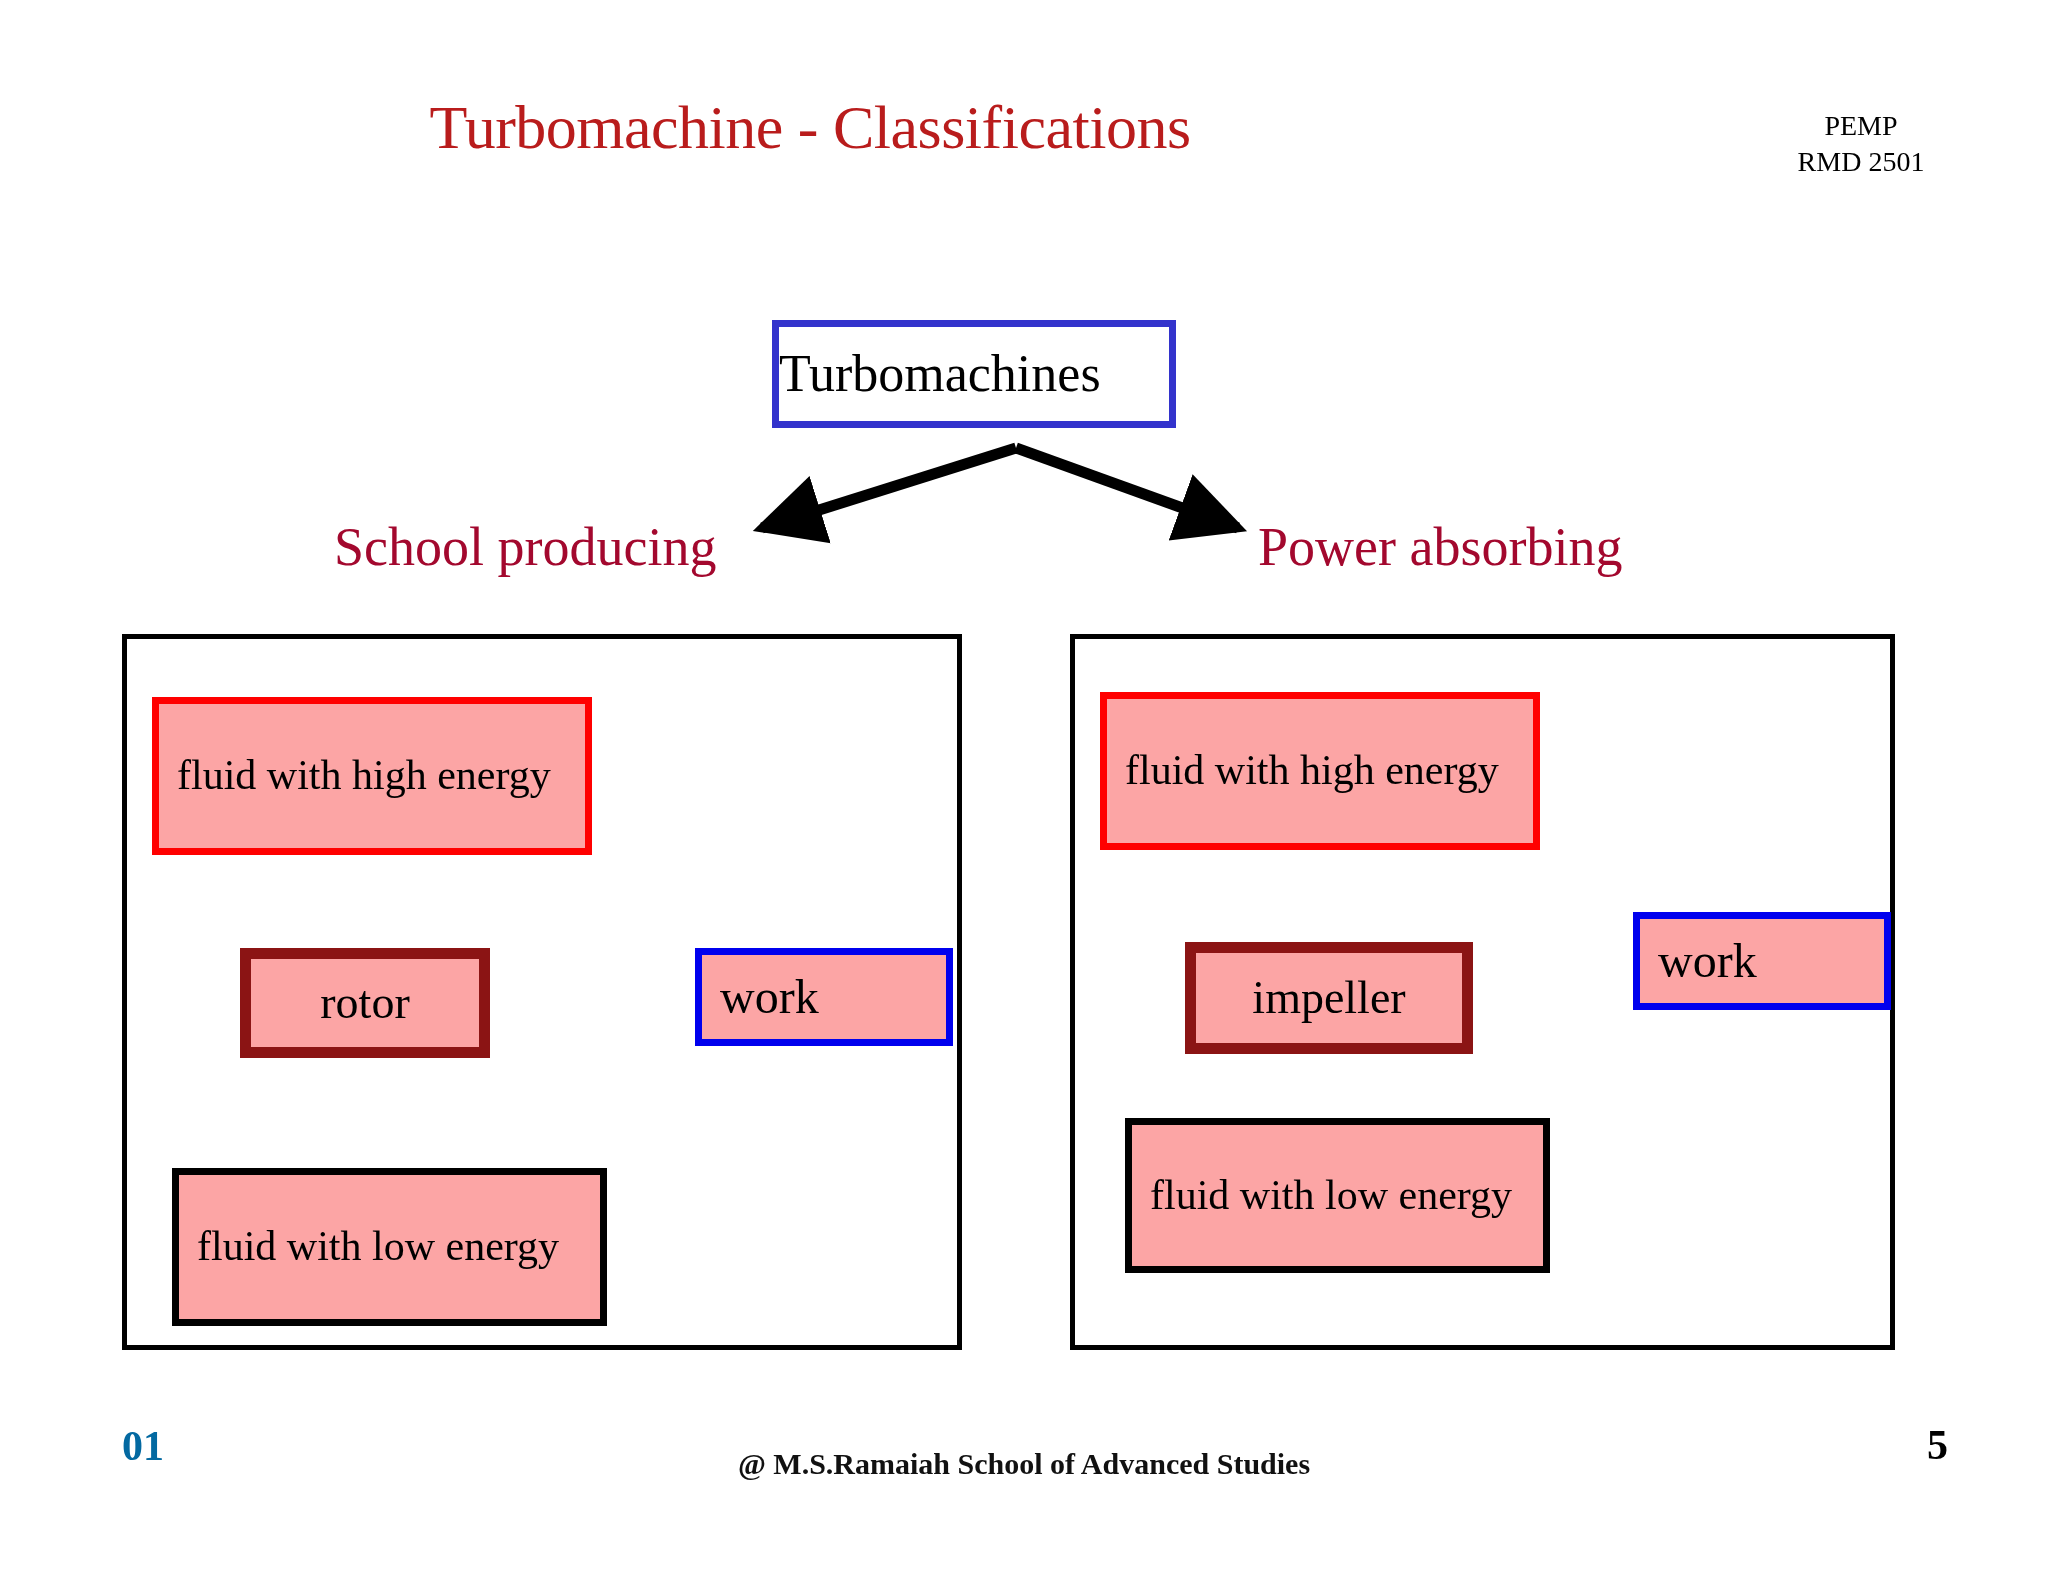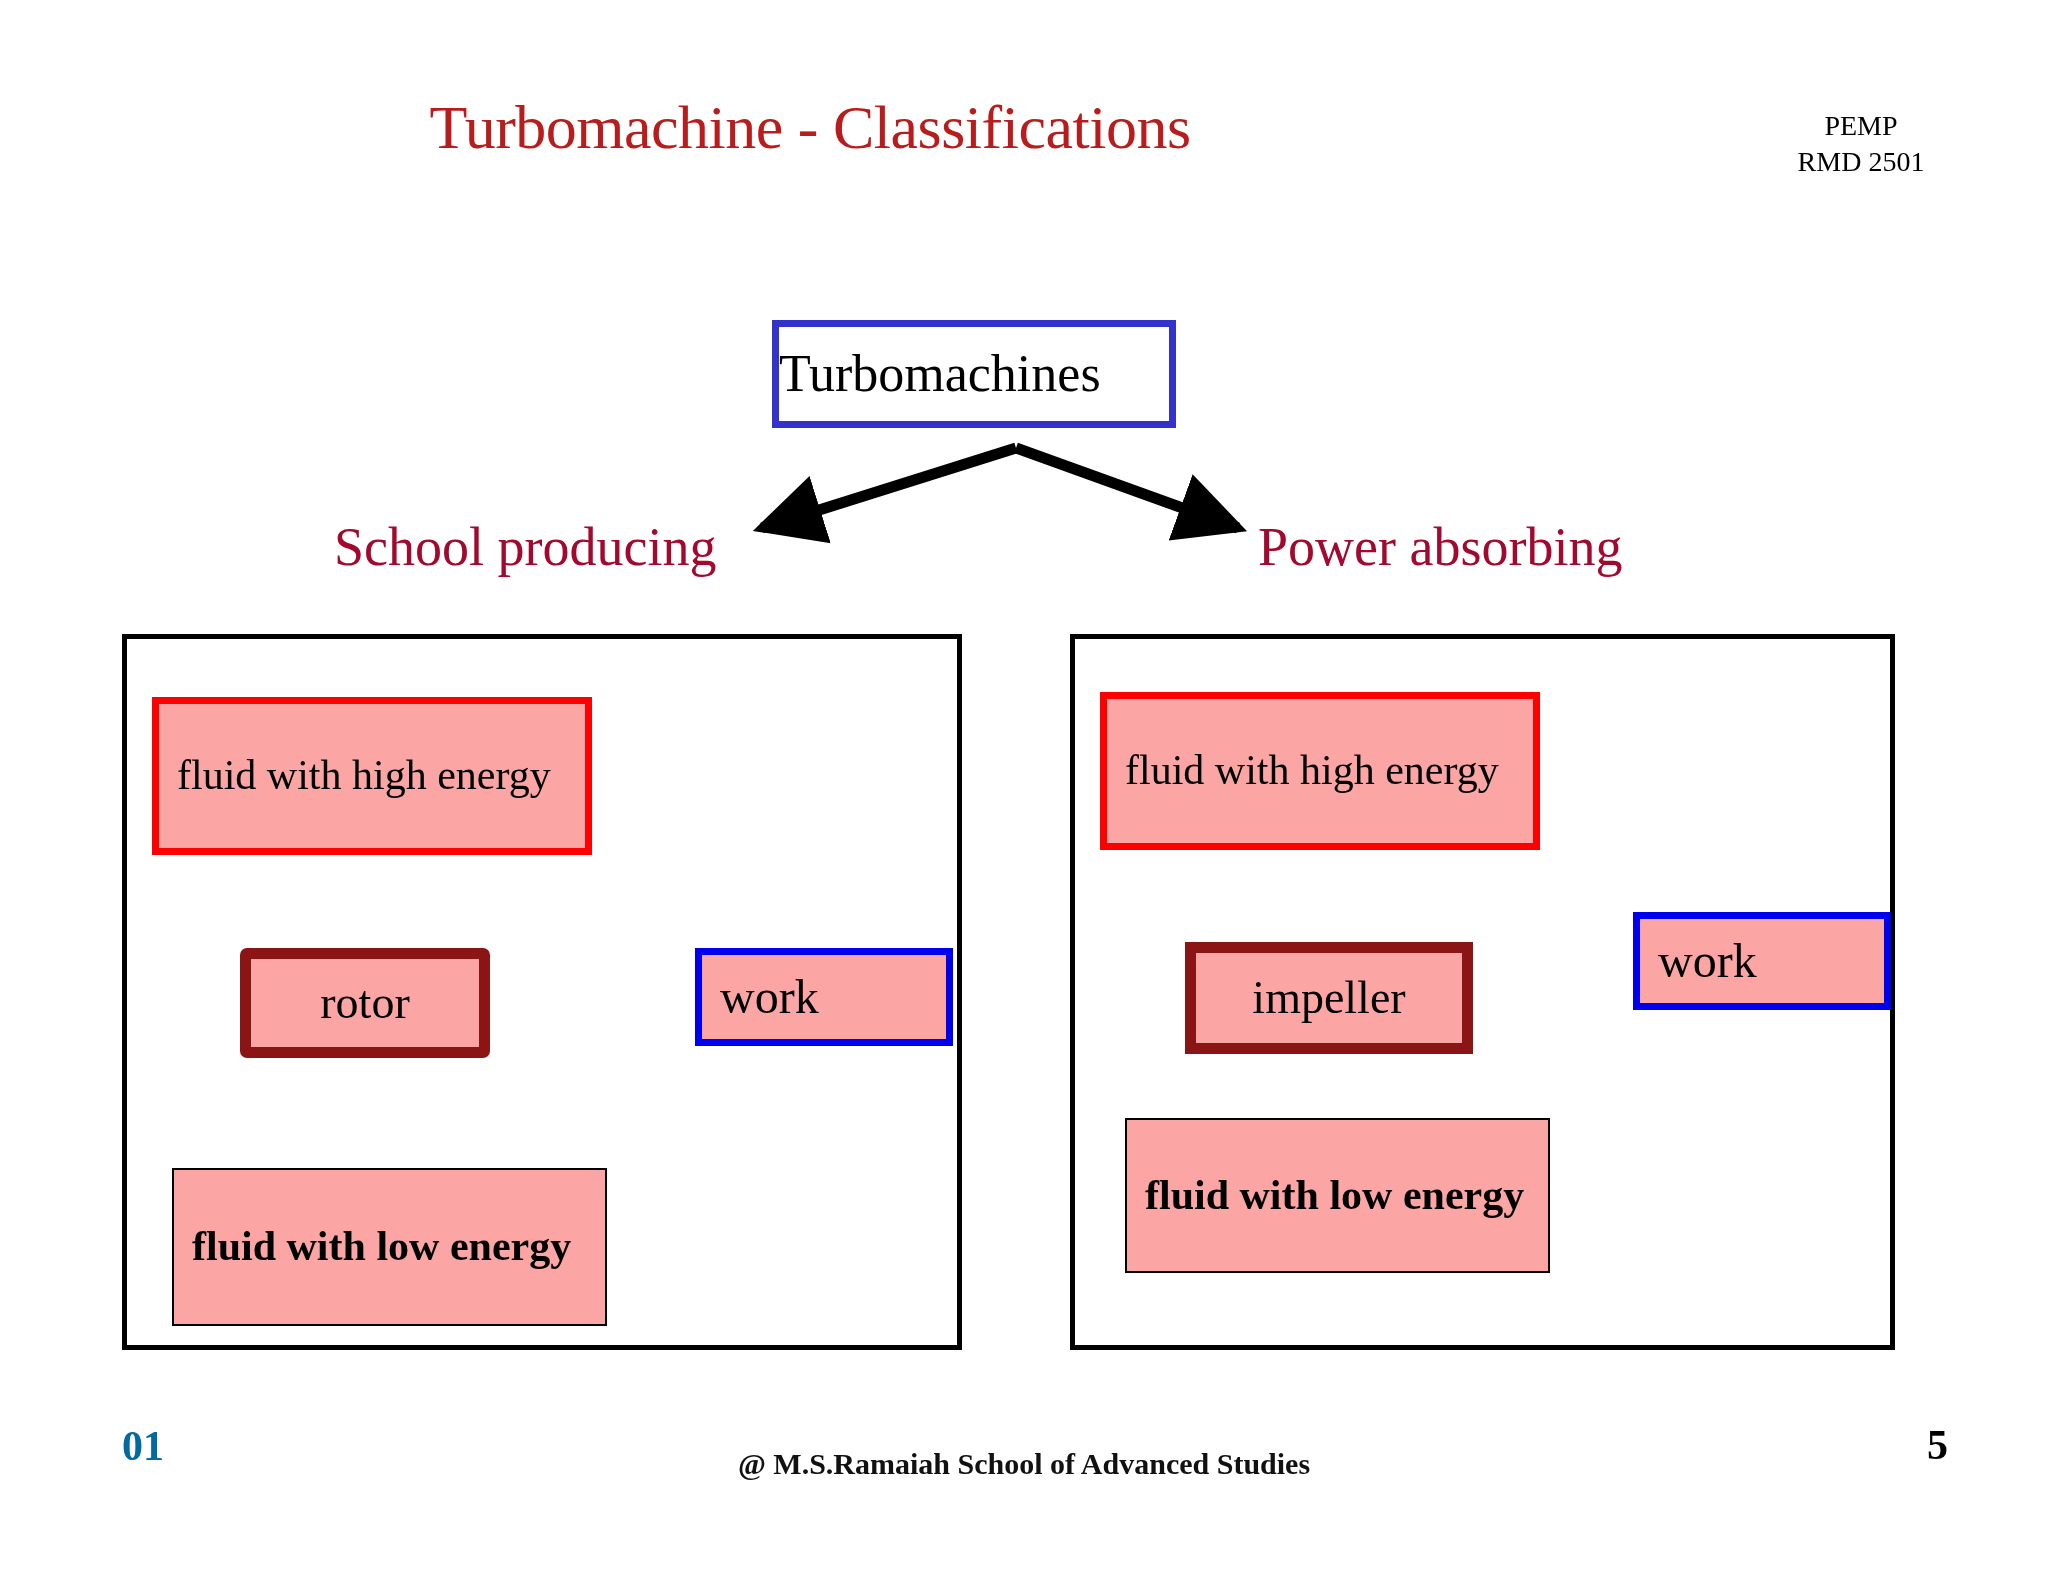--- a/index.html
+++ b/index.html
@@ -105,27 +105,27 @@
     padding-left: 18px;
     padding-right: 10px;
   }
   .node.center .text {
     width: 100%;
     text-align: center;
     padding-left: 0;
     padding-right: 0;
   }
   .node.hi   { border: 7px solid #FF0000; }
-  .node.lo   { border: 2px solid #000000; font-weight: bold; }
+  .node.lo   { border: 7px solid #000000; }
   .node.work { border: 7px solid #0000EE; }
   .node.mech { border: 11px solid #8B1414; }
 
   
   .lp-hi    { left: 152px; top: 697px;  width: 440px; height: 158px; }
-  .lp-mech  { left: 240px; top: 948px;  width: 250px; height: 110px; border-radius: 7px; }
+  .lp-mech  { left: 240px; top: 948px;  width: 250px; height: 110px; }
   .lp-work  { left: 695px; top: 948px;  width: 258px; height: 98px;  }
   .lp-lo    { left: 172px; top: 1168px; width: 435px; height: 158px; }
 
   
   .rp-hi    { left: 1100px; top: 692px;  width: 440px; height: 158px; }
   .rp-mech  { left: 1185px; top: 942px;  width: 288px; height: 112px; }
   .rp-work  { left: 1633px; top: 912px;  width: 258px; height: 98px;  }
   .rp-lo    { left: 1125px; top: 1118px; width: 425px; height: 155px; }
 
   .node.mech .text { font-size: 46px; }

